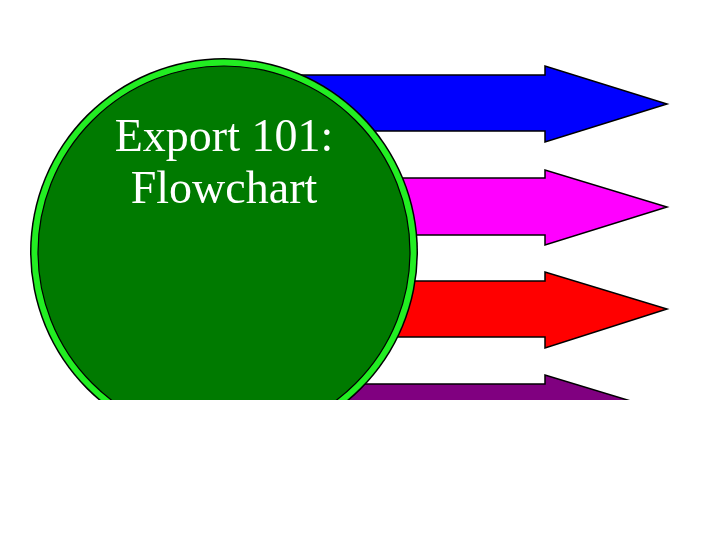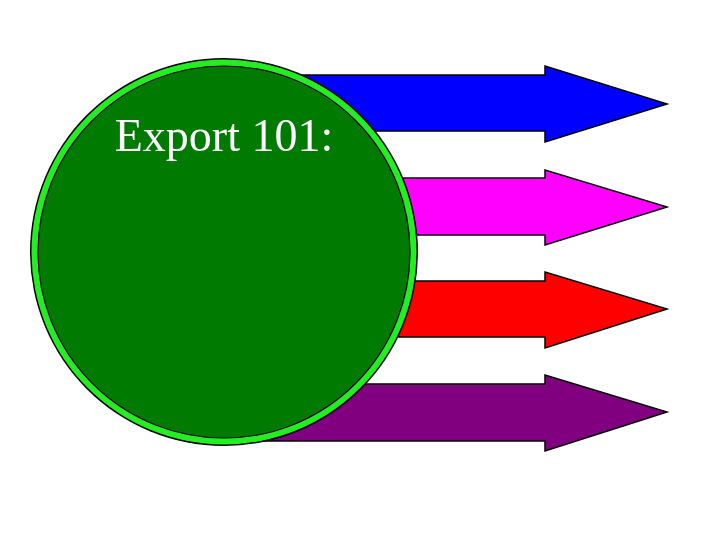--- a/index.html
+++ b/index.html
@@ -1,16 +1,16 @@
 <!DOCTYPE html>
 <html><head>
   <meta charset="utf-8">
   <style>
     html, body { margin:0; padding:0; background:#ffffff; }
-    .slide { position:relative; width:720px; height:540px; background:#ffffff; overflow:hidden; }
+    .slide { position:relative; width:720px; height:400px; background:#ffffff; overflow:hidden; }
     svg.art { position:absolute; left:0; top:0; width:720px; height:540px; }
     .title {
       position:absolute; left:30px; top:110px; width:388px;
       text-align:center; color:#ffffff;
       font-family:"Liberation Serif", "DejaVu Serif", serif;
       font-size:46px; line-height:52px;
     }
     .title div { white-space:nowrap; }
   </style>
 </head>
@@ -24,14 +24,15 @@
       <polygon fill="#FF0000" points="250,281 545,281 545,272 667,309 545,348 545,337 250,337"></polygon>
       <polygon fill="#800080" points="250,384 545,384 545,375 667,412 545,451 545,441 250,441"></polygon>
     </g>
     <circle cx="224" cy="252" r="194" fill="#000"></circle>
     <circle cx="224" cy="252" r="192.5" fill="#22EE22"></circle>
     <circle cx="224" cy="252" r="186" fill="#007A00" stroke="#000" stroke-width="1.2"></circle>
   </svg>
 
   <div class="title">
     <div>Export 101:</div>
+    <div>Flowchart</div>
   </div>
 </div>
 
 </body></html>

